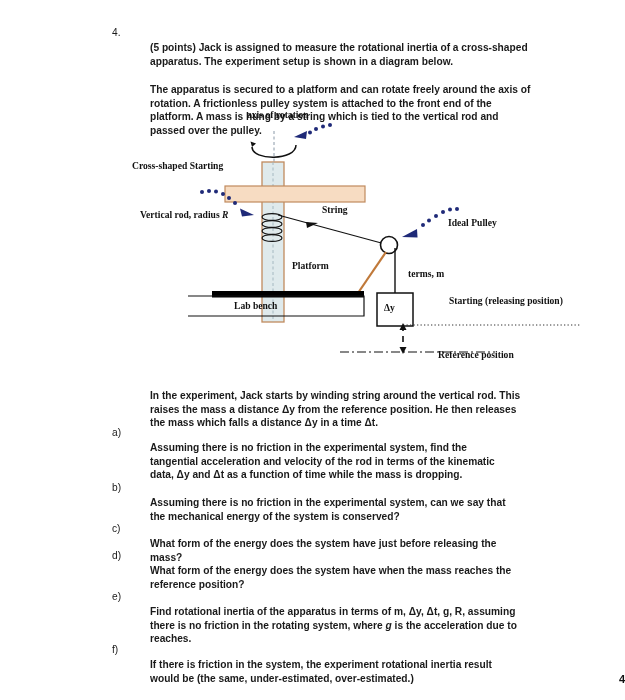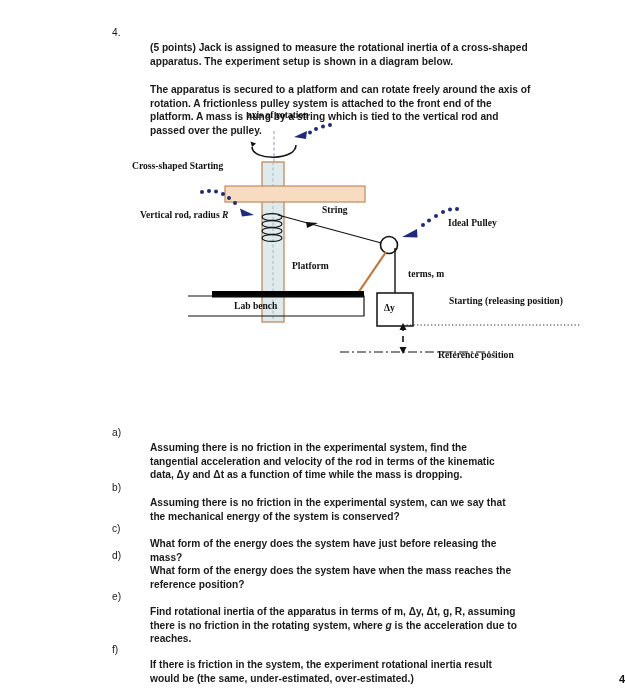--- a/index.html
+++ b/index.html
@@ -179,20 +179,25 @@
 
     <span class="dlabel" style="left:408px; top:163px;">terms, m</span>
 
     <span class="dlabel" style="left:384px; top:197px;">Δy</span>
 
     <span class="dlabel" style="left:418px; top:190px;margin-left:31px;">Starting (releasing position)</span>
 
     <span class="dlabel" style="left:438px; top:244px;text-align:right;">Reference  position</span>
   </div>
 
+  <div class="qblock" style="left:135px; top:374px; width:412px;">
+    <div class="qbody">
+      <p>In the experiment,  Jack starts by winding string around the vertical rod.  This raises the mass a distance Δy from the reference position. He then releases the mass which falls a distance Δy in a time Δt.</p>
+    </div>
+  </div>
 
   <div class="qblock" style="left:112px; top:426px; width:420px;">
     <div class="qnum">a)</div>
     <div class="qbody">
         <p>Assuming there is no friction in the experimental system, find the tangential acceleration and velocity of the rod in terms of the kinematic data, Δy and Δt  as a function of time while the mass is dropping.</p>
       </div>
   </div>
 
   <div class="qblock" style="left:112px; top:481px; width:420px;">
     <div class="qnum">b)</div>

